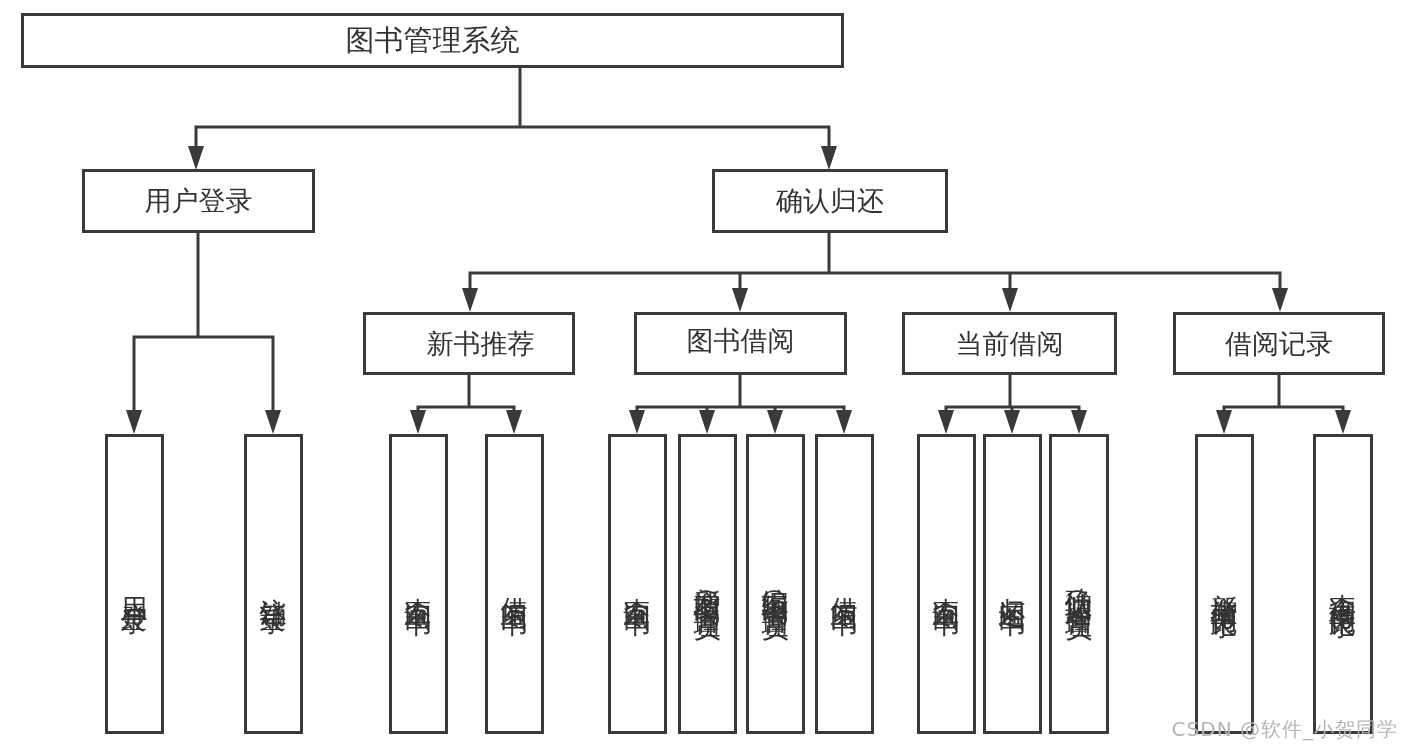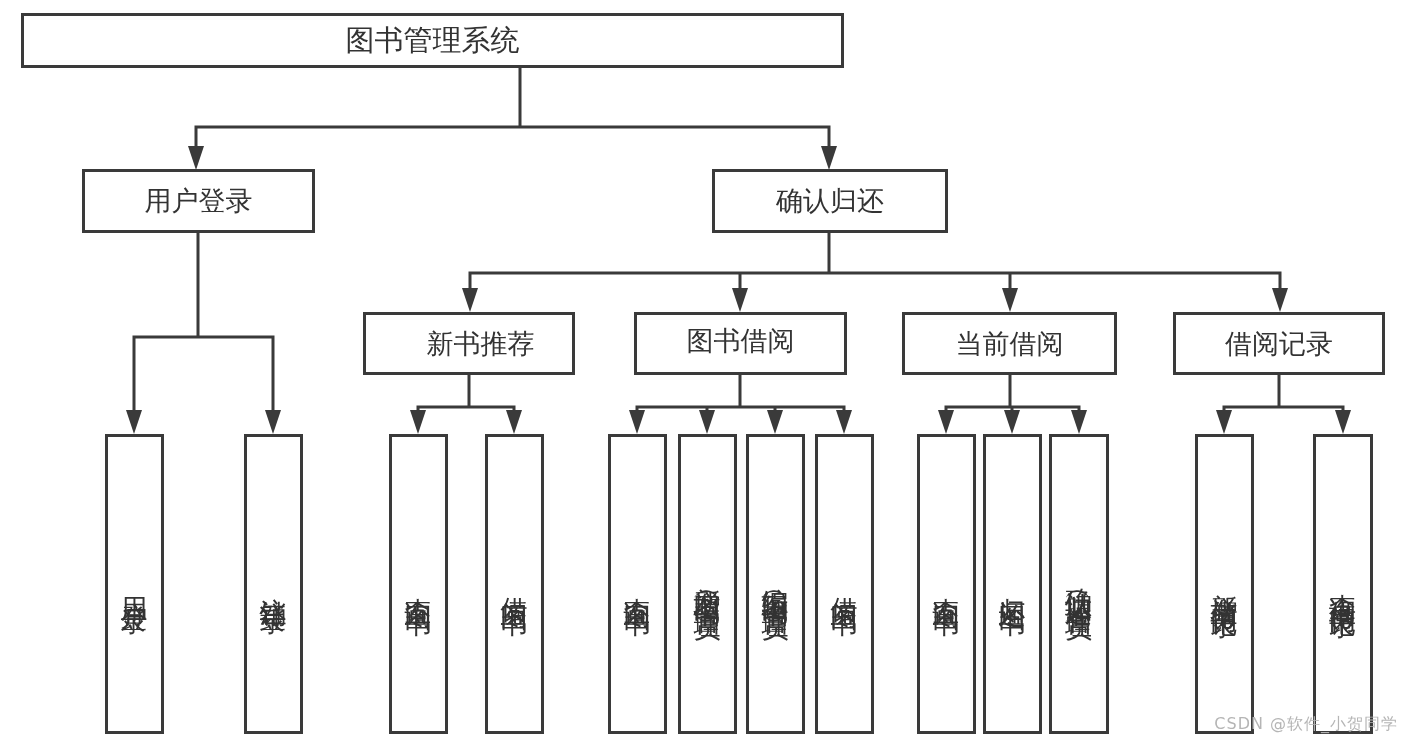--- a/index.html
+++ b/index.html
@@ -63,22 +63,22 @@
   #l-bb-borrow    { left: 815px; }
   #l-cb-query     { left: 917px; }
   #l-cb-return    { left: 983px; }
   #l-cb-confirm   { left: 1049px; width: 60px; }
   #l-br-add       { left: 1195px; }
   #l-br-query     { left: 1313px; width: 60px; }
 
   .watermark {
     position: absolute;
     right: 7px;
-    bottom: 12px;
-    font-size: 16px;
+    bottom: 4px;
+    font-size: 20px;
     color: var(--watermark);
     letter-spacing: 1px;
     white-space: nowrap;
   }
 </style>
 </head>
 <body>
 
 <div class="canvas">
 

